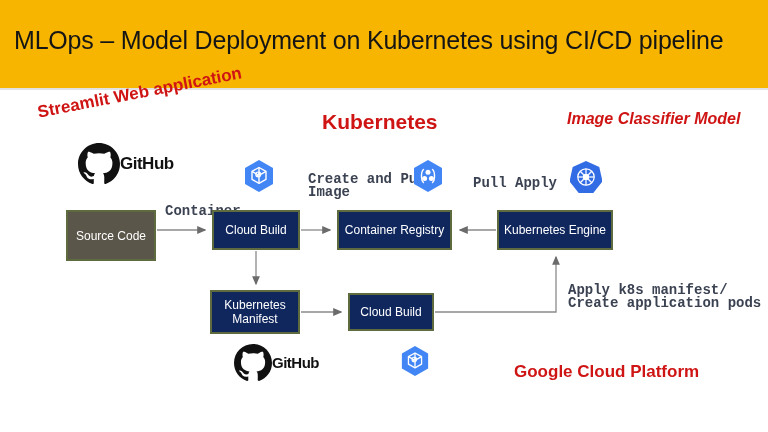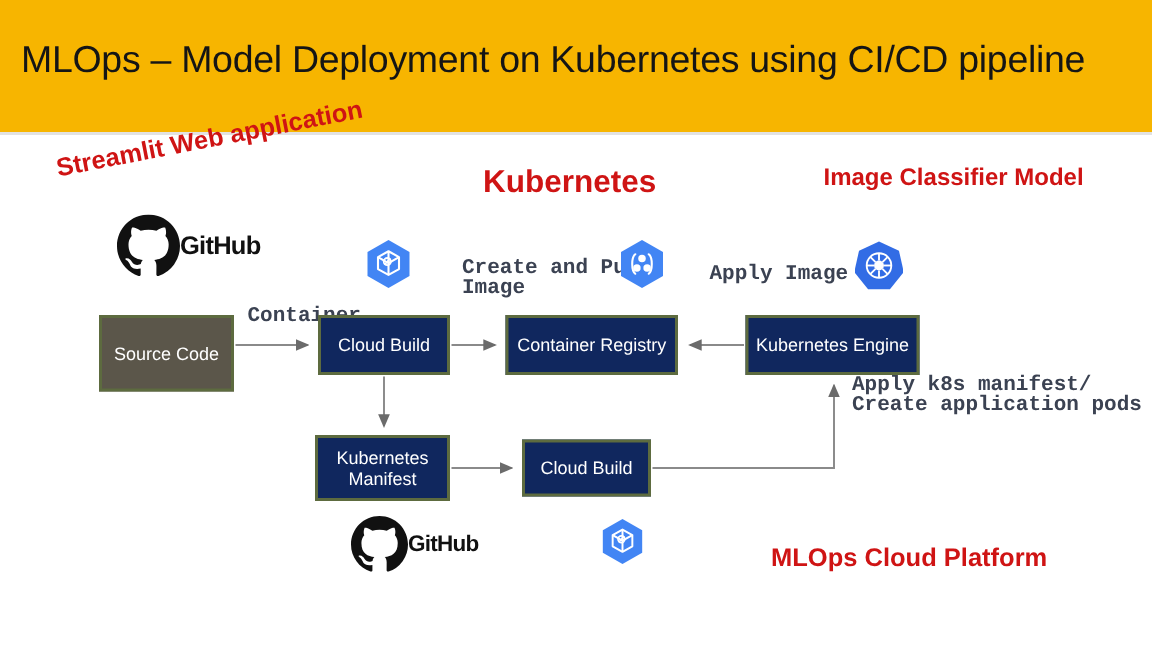--- a/index.html
+++ b/index.html
@@ -27,21 +27,21 @@
     position:absolute;left:0;top:88px;width:768px;height:2px;background:#e2e2e2;
   }
 
   
   .red-label{
     position:absolute;color:#cf1414;font-weight:bold;
     white-space:nowrap;font-family:"Liberation Sans", sans-serif;
   }
   #lbl-streamlit{left:36px;top:103px;font-size:17px;transform:rotate(-11deg);transform-origin:left top;}
   #lbl-kubernetes{left:322px;top:110px;font-size:21px;}
-  #lbl-classifier{left:549px;top:110px;font-size:16px;}
+  #lbl-classifier{left:567px;top:110px;font-size:16px;font-style:italic;}
   #lbl-tensorflow{left:313px;top:398px;font-size:18px;}
   #lbl-gcp{left:514px;top:362px;font-size:17px;}
 
   
   .node{
     position:absolute;box-sizing:border-box;
     border:2px solid #5d6b3f;
     display:flex;align-items:center;justify-content:center;
     text-align:center;color:#ffffff;
     font-size:12px;line-height:14px;
@@ -59,21 +59,21 @@
 
   
   .edge-label{
     position:absolute;color:#3b4252;font-weight:bold;font-size:14px;
     line-height:13px;white-space:pre-line;
     font-family:Liberation Mono, monospace;
   }
   #edge-triggers{left:165px;top:205px;}
   #edge-create-push{left:308px;top:173px;}
   #edge-pull-image{left:473px;top:177px;}
-  #edge-apply-k8s{left:568px;top:251px;}
+  #edge-apply-k8s{left:568px;top:284px;}
 
   
   .wires{position:absolute;left:0;top:0;width:768px;height:432px;pointer-events:none;}
 
   
   .github{position:absolute;display:flex;flex-direction:row;align-items:center;}
   #github-top{left:78px;top:143px;}
   #github-bottom{left:234px;top:344px;}
   .gh-word{
     font-family:"Liberation Sans", sans-serif;
@@ -118,26 +118,26 @@
     <line x1="256" y1="251" x2="256" y2="284" stroke="#8a8a8a" stroke-width="1.3" marker-end="url(#ah)"></line>
 
     <line x1="301" y1="312" x2="341" y2="312" stroke="#8a8a8a" stroke-width="1.3" marker-end="url(#ah)"></line>
 
     <path d="M435,312 L556,312 L556,257" fill="none" stroke="#8a8a8a" stroke-width="1.3" marker-end="url(#ahl)"></path>
   </svg>
 
   <div class="red-label" id="lbl-streamlit">Streamlit Web application</div>
   <div class="red-label" id="lbl-kubernetes">Kubernetes</div>
   <div class="red-label" id="lbl-classifier">Image Classifier Model</div>
-  <div class="red-label" id="lbl-gcp">MLOps Cloud Platform</div>
+  <div class="red-label" id="lbl-gcp">Google Cloud Platform</div>
 
   <div class="edge-label" id="edge-triggers">Container</div>
   <div class="edge-label" id="edge-create-push">Create and Push
 Image</div>
-  <div class="edge-label" id="edge-pull-image">Apply Image</div>
+  <div class="edge-label" id="edge-pull-image">Pull Apply</div>
   <div class="edge-label" id="edge-apply-k8s">Apply k8s manifest/
 Create application pods</div>
 
   <div class="node olive" id="node-source-code">
     <span>Source Code</span>
   </div>
   <div class="node navy" id="node-cloud-build-top">
     <span>Cloud Build</span>
   </div>
   <div class="node navy" id="node-kubernetes-engine">

